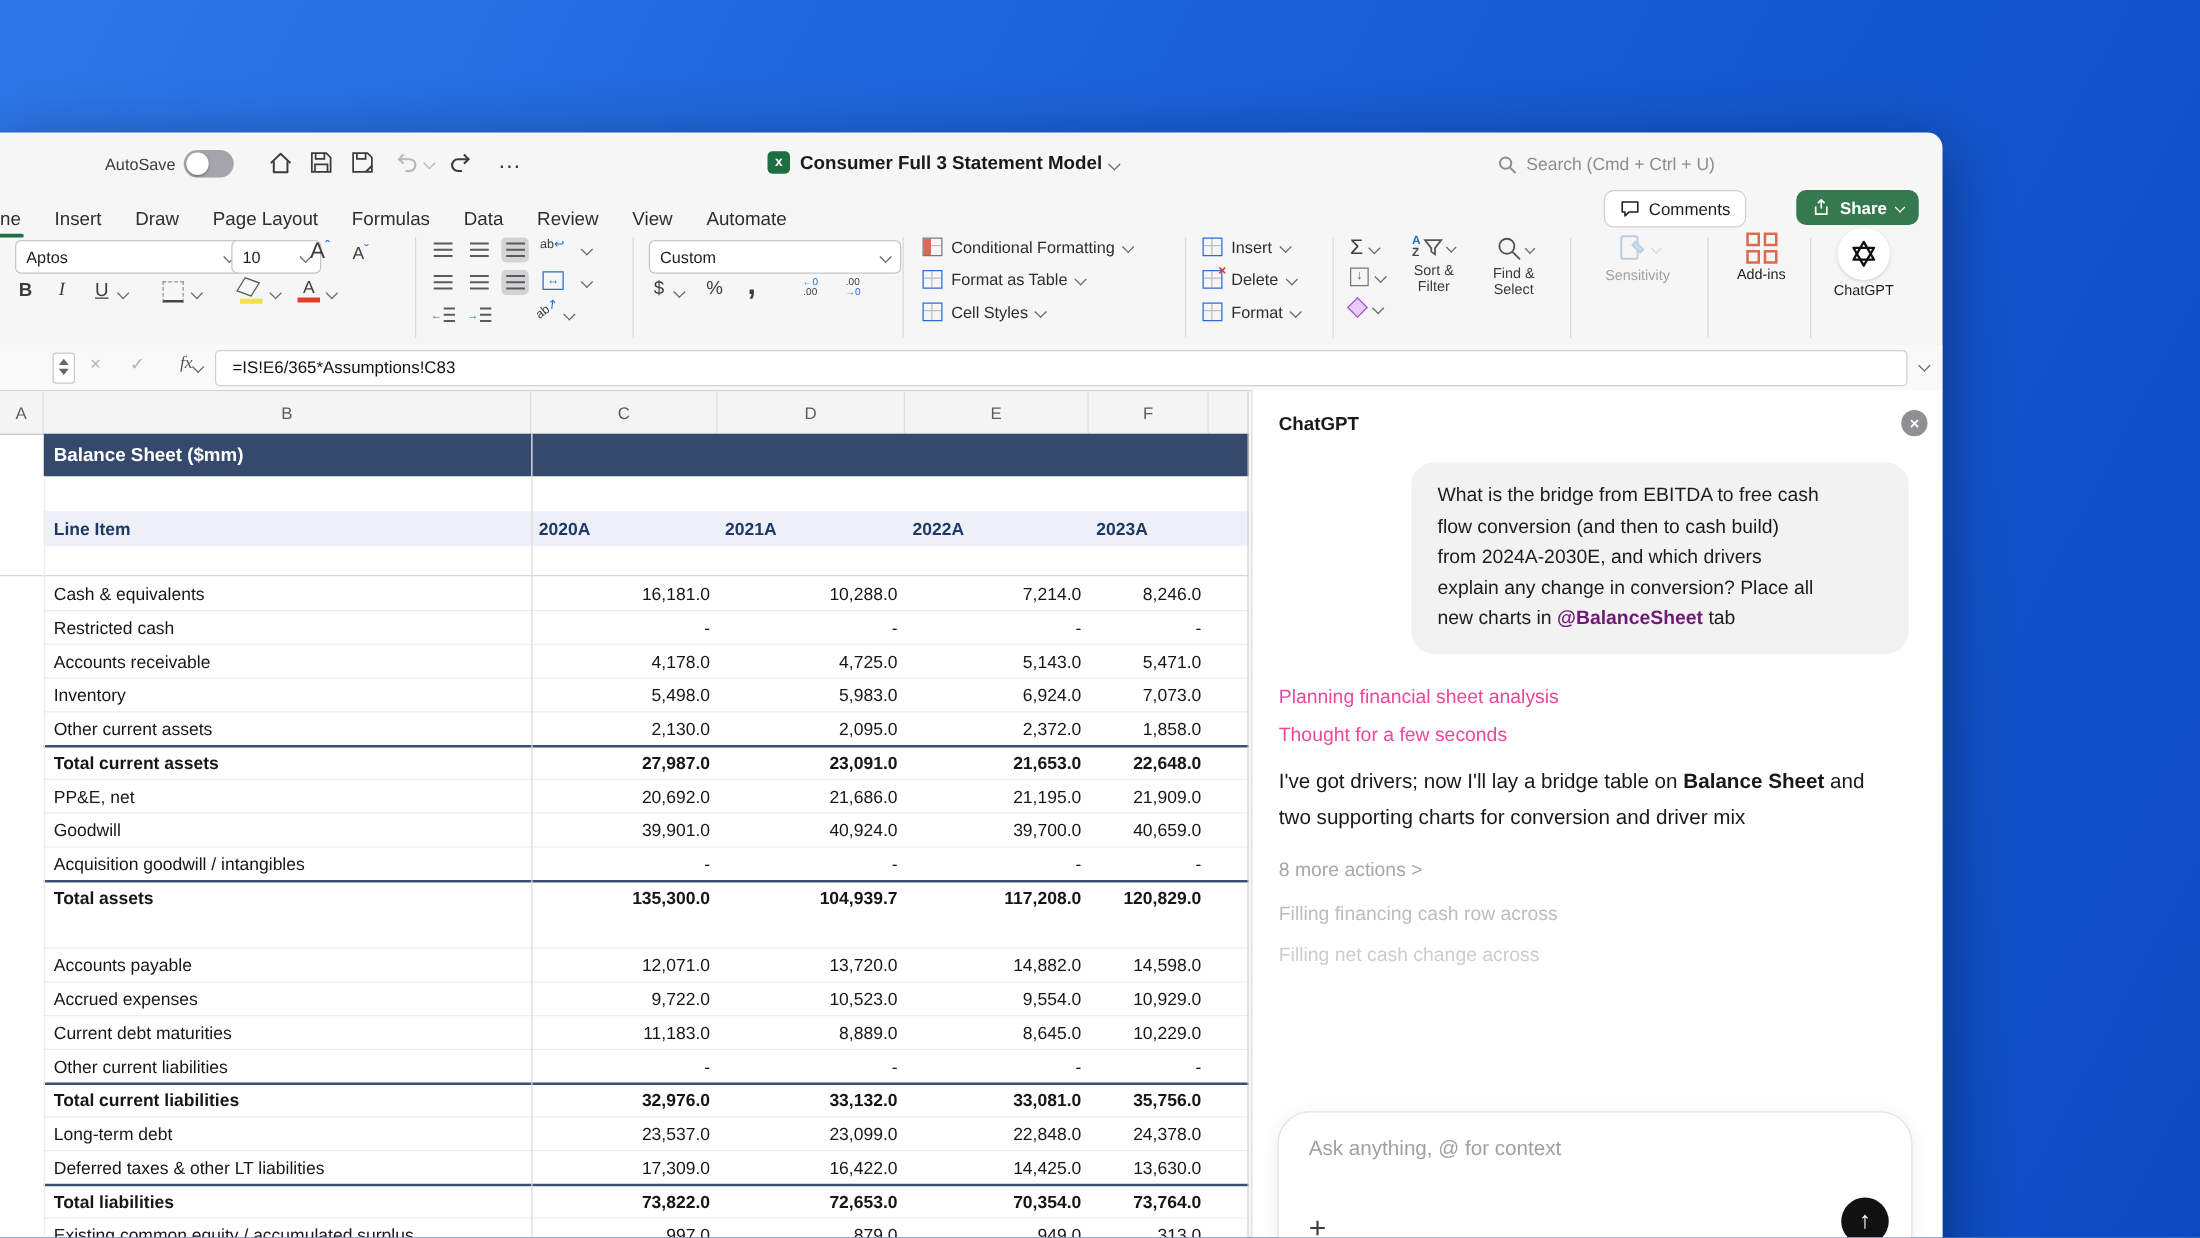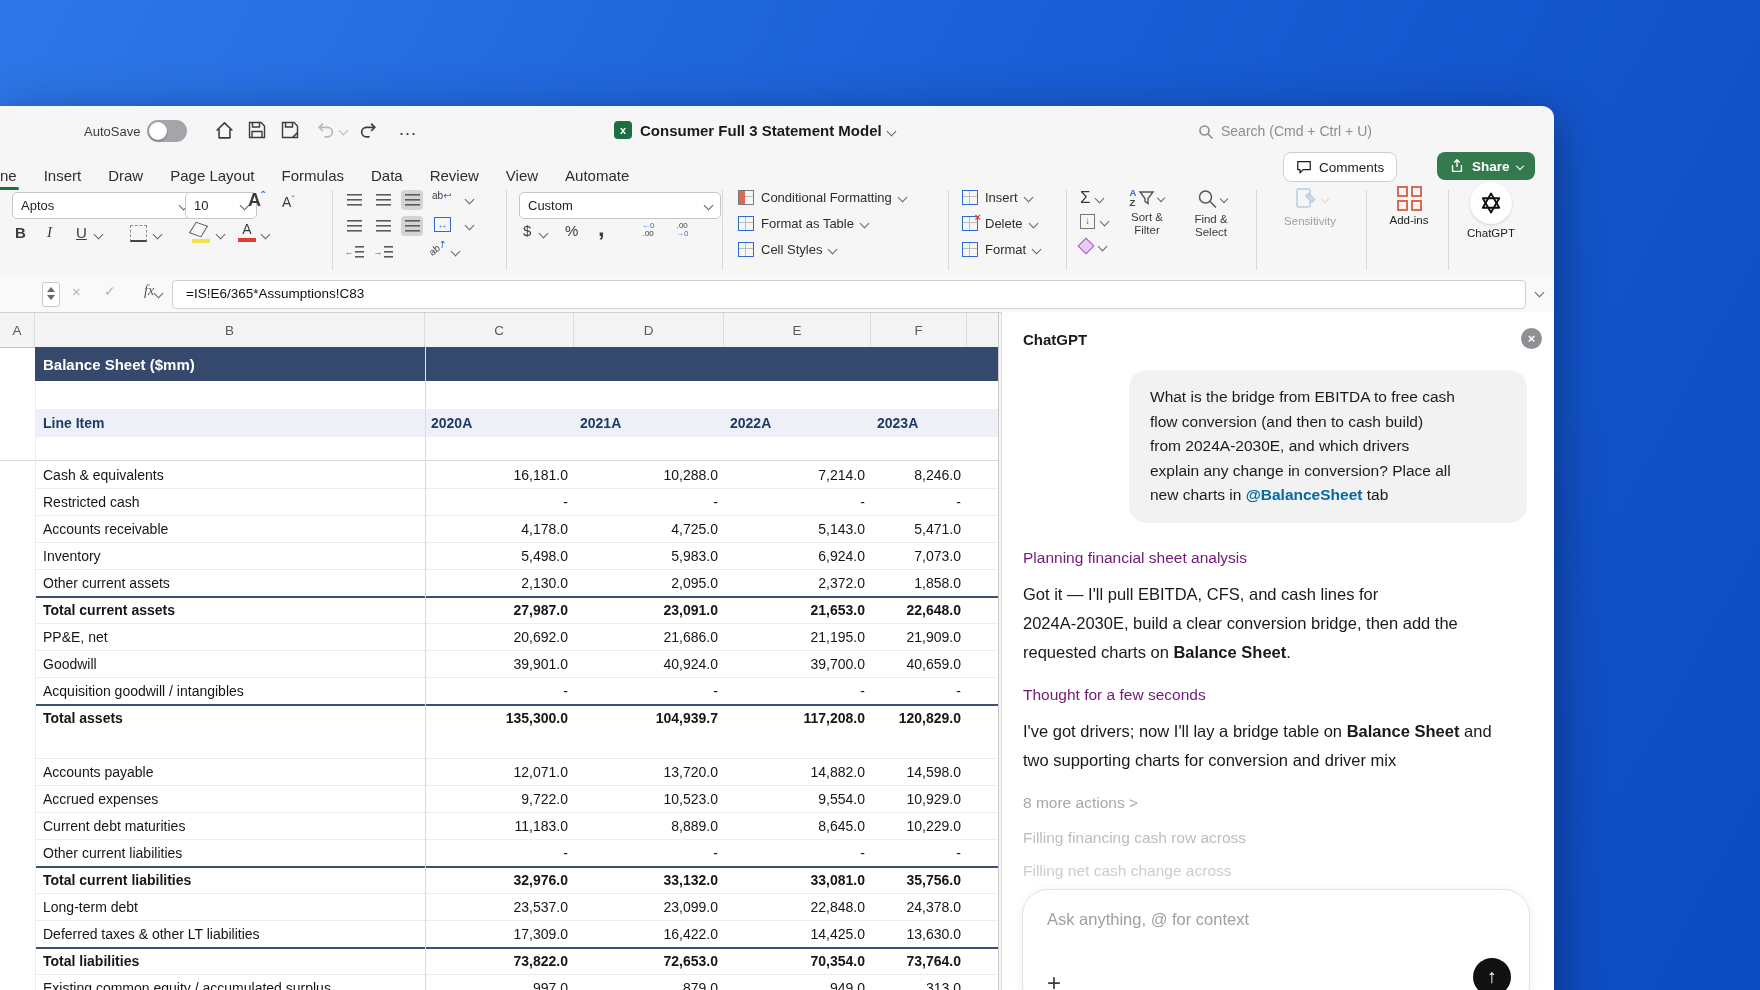--- a/index.html
+++ b/index.html
@@ -71,23 +71,23 @@
   .c-label{width:390px;flex:none;box-sizing:border-box;padding-left:8px;white-space:nowrap;overflow:hidden;}
   .c-val{flex:none;box-sizing:border-box;text-align:right;padding-right:6px;}
   .w0{width:149px;}.w1{width:150px;}.w2{width:147px;}.w3{width:96px;}
   .yl{flex:none;box-sizing:border-box;text-align:left;padding-left:6px;}
   .vline{position:absolute;width:1px;}
   
   #panel{position:absolute;left:1001px;top:206px;width:553px;height:722px;background:#fff;border-left:1px solid #dcdcdc;box-sizing:border-box;}
   .ptitle{font-size:15px;font-weight:bold;color:#1a1a1a;}
   .closebtn{width:21px;height:21px;border-radius:50%;background:#8f8f94;color:#fff;font-size:13px;display:flex;align-items:center;justify-content:center;font-weight:bold;}
   #bubble{position:absolute;left:127px;top:58px;width:398px;box-sizing:border-box;background:#f2f2f2;border-radius:18px;padding:15px 21px;font-size:15.5px;line-height:24.5px;color:#1c1c1c;}
-  .linktext{color:#0369a1;font-weight:600;}
+  .linktext{color:#701a75;font-weight:600;}
   #flow{position:absolute;left:21px;top:237px;width:505px;}
-  .blk-status{font-size:15.5px;color:#701a75;margin-bottom:13px;}
+  .blk-status{font-size:15.5px;color:#ec4899;margin-bottom:13px;}
   .blk-para{font-size:16.5px;line-height:29px;color:#191919;margin-bottom:19px;}
   .blk-action{font-size:15.5px;color:#a8a8a8;margin-bottom:17px;}
   .blk-progress1{font-size:15.5px;color:#bdbdbd;margin-bottom:15px;}
   .blk-progress2{font-size:15.5px;color:#cdcdcd;}
   #composer{position:absolute;left:20px;top:577px;width:508px;height:122px;box-sizing:border-box;background:#fff;border:1px solid #e3e3e3;border-radius:26px;box-shadow:0 2px 12px rgba(0,0,0,.07);}
   .placeholder{position:absolute;left:24px;top:20px;font-size:16.5px;color:#a0a0a0;}
   .plusbtn{position:absolute;left:24px;bottom:16px;font-size:24px;color:#3c3c3c;line-height:22px;}
   .sendbtn{position:absolute;right:18px;bottom:14px;width:38px;height:38px;border-radius:50%;background:#111;color:#fff;display:flex;align-items:center;justify-content:center;font-size:19px;}
   svg{display:block;}
 </style>
@@ -180,21 +180,21 @@
     </div>
 
     <div class="combo" style="left:12px;top:86px;width:166px;">
       <span>Aptos</span>
         <span class="chev"></span>
     </div>
     <div class="combo" style="left:185px;top:86px;width:54px;">
       <span>10</span>
         <span class="chev"></span>
     </div>
-    <div class="abs" style="left:248px;top:84px;font-size:18px;color:#3c3c3c;font-weight:bold;"><span>A</span><span style="color:#2b6bd4;font-size:12px;vertical-align:top;">ˆ</span></div>
+    <div class="abs" style="left:248px;top:84px;font-size:18px;color:#3c3c3c;"><span>A</span><span style="color:#2b6bd4;font-size:12px;vertical-align:top;">ˆ</span></div>
     <div class="abs" style="left:282px;top:88px;font-size:14px;color:#3c3c3c;"><span>A</span><span style="color:#2b6bd4;font-size:11px;vertical-align:top;">ˇ</span></div>
     <div class="abs glyph" style="left:15px;top:118px;font-weight:bold;font-size:15px;">B</div>
     <div class="abs glyph" style="left:47px;top:118px;font-style:italic;font-size:15px;font-family:'Liberation Serif',serif;">I</div>
     <div class="abs glyph" style="left:76px;top:118px;text-decoration:underline;font-size:15px;">U</div>
     <span class="abs chev" style="left:95px;top:125px;"></span>
     <div class="abs" style="left:130px;top:119px;width:15px;height:14px;border:1.3px dashed #909090;border-bottom:2.5px solid #444;"></div>
     <span class="abs chev" style="left:154px;top:125px;"></span>
     <div class="abs" style="left:192px;top:117px;">
       <div style="width:11px;height:11px;border:1.4px solid #555;transform:rotate(20deg) skewX(-12deg);"></div>
       <div style="width:18px;height:4px;background:#f4e04b;margin-top:3px;"></div>
@@ -569,25 +569,20 @@
           <div><span>What is the bridge from EBITDA to free cash</span></div>
           <div><span>flow conversion (and then to cash build)</span></div>
           <div><span>from 2024A-2030E, and which drivers</span></div>
           <div><span>explain any change in conversion? Place all</span></div>
           <div><span>new charts in </span><span class="linktext">@BalanceSheet</span><span> tab</span></div>
         </div>
       <div id="flow">
           <div class="blk-status">
             <div><span>Planning financial sheet analysis</span></div>
           </div>
-          <div class="blk-para">
-            <div><span>Got it — I'll pull EBITDA, CFS, and cash lines for</span></div>
-            <div><span>2024A-2030E, build a clear conversion bridge, then add the</span></div>
-            <div><span>requested charts on </span><span style="font-weight: 700;">Balance Sheet</span><span>.</span></div>
-          </div>
           <div class="blk-status">
             <div><span>Thought for a few seconds</span></div>
           </div>
           <div class="blk-para">
             <div><span>I've got drivers; now I'll lay a bridge table on </span><span style="font-weight: 700;">Balance Sheet</span><span> and</span></div>
             <div><span>two supporting charts for conversion and driver mix</span></div>
           </div>
           <div class="blk-action">
             <div><span>8 more actions &gt;</span></div>
           </div>

